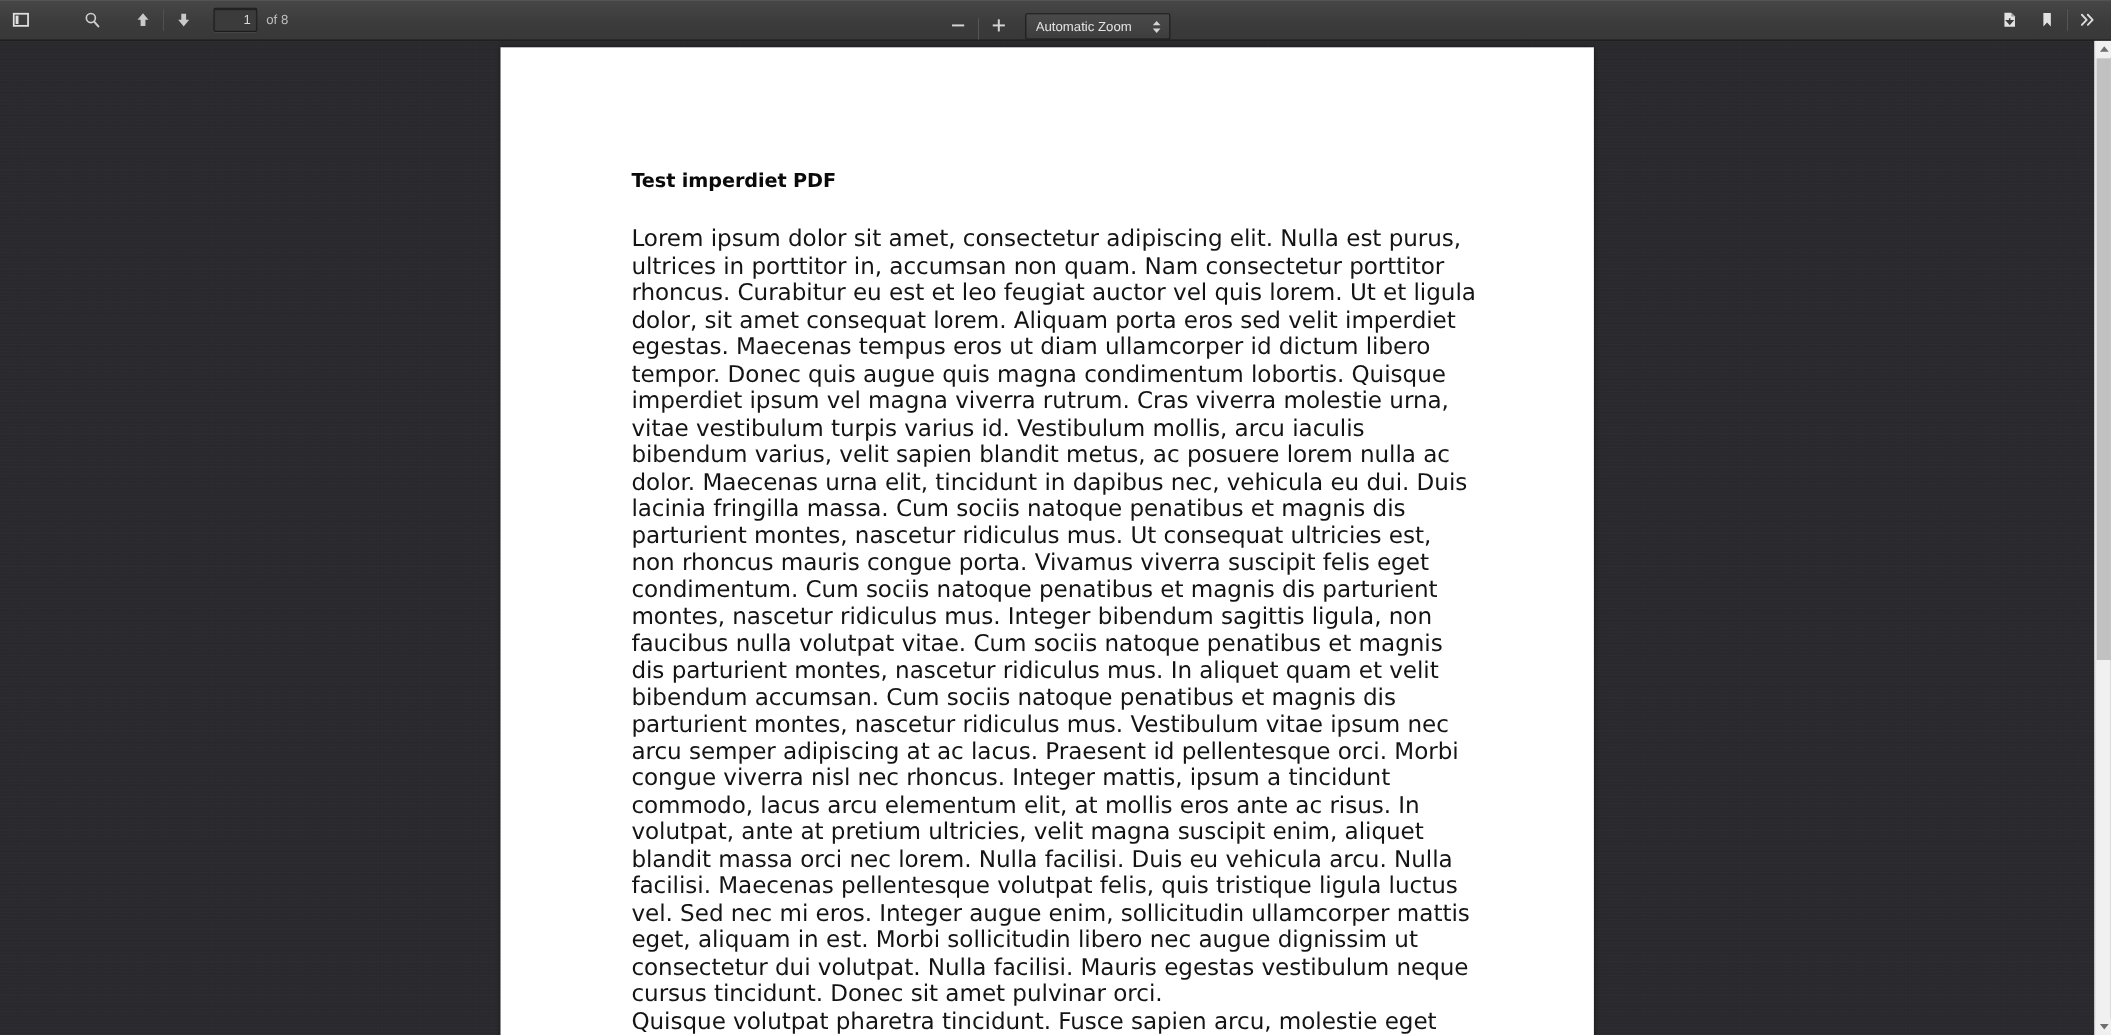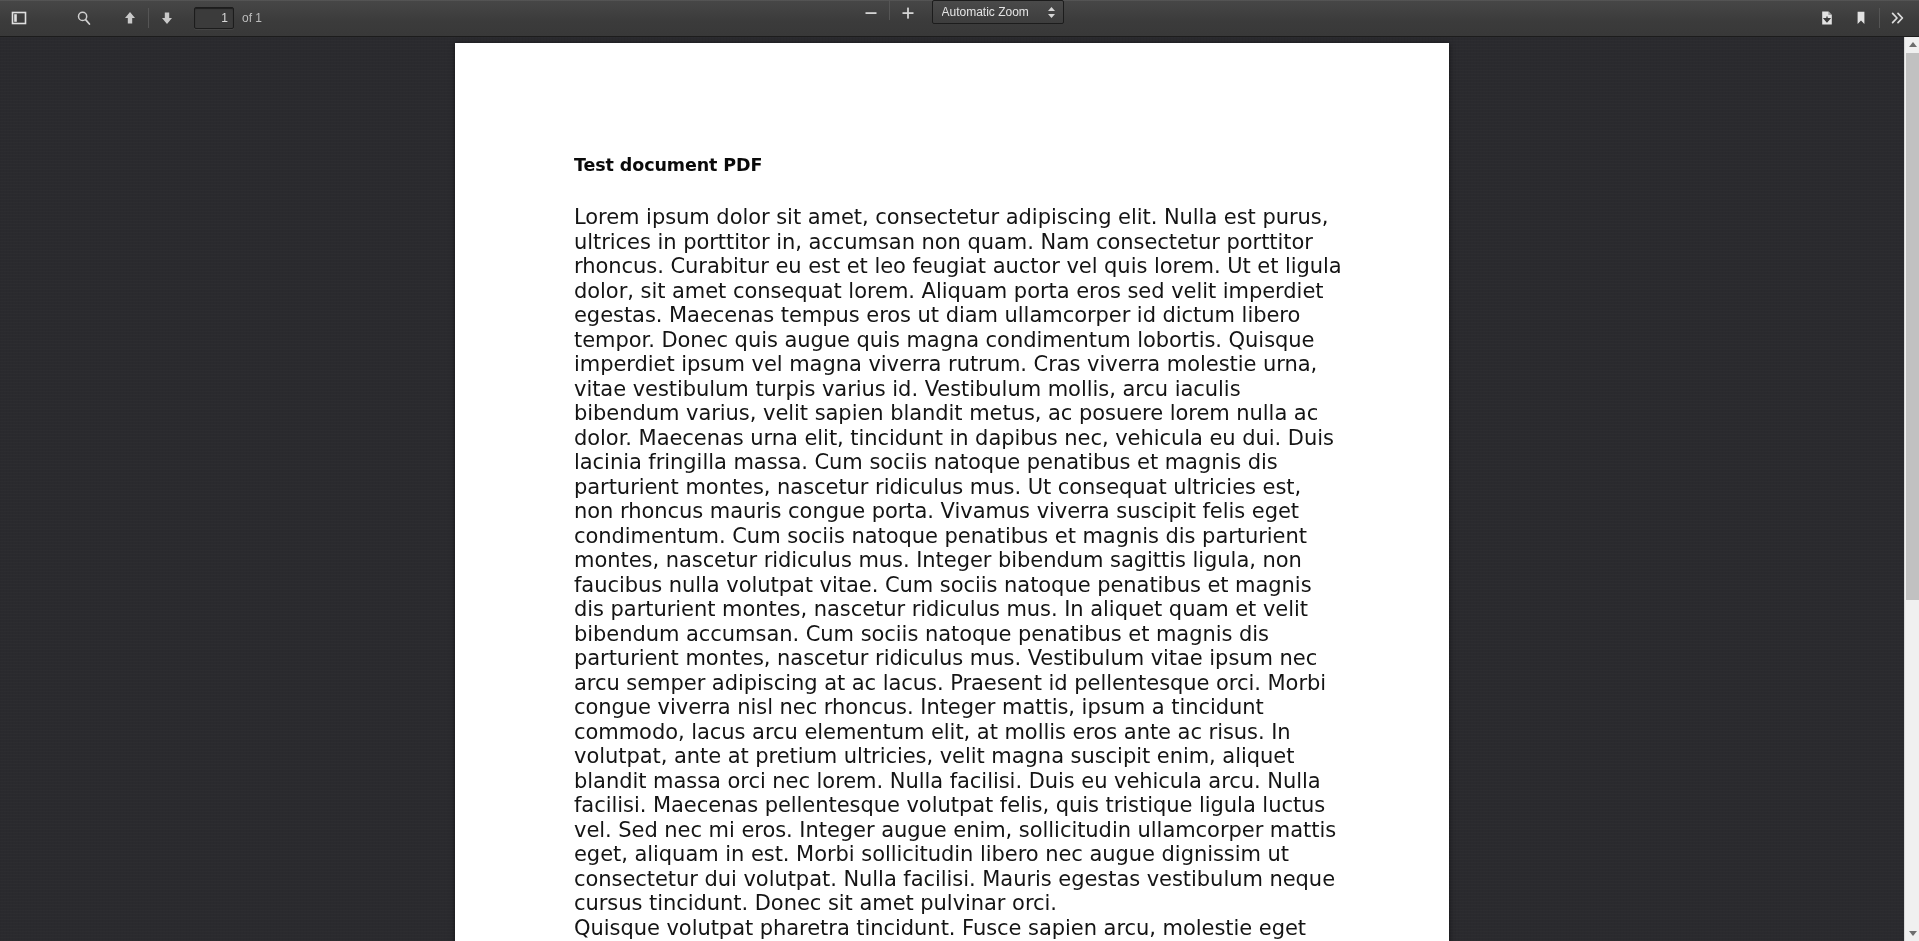--- a/index.html
+++ b/index.html
@@ -32,21 +32,21 @@
     position: absolute;
     left: 4px;
     top: 0;
     height: 36px;
   }
   .tb-center {
     position: absolute;
     left: 50%;
     transform: translateX(-50%);
     display: flex;
-    align-items: flex-start;
+    align-items: flex-end;
     height: 36px;
   }
   .tb-right {
     position: absolute;
     right: 6px;
     top: 0;
     display: flex;
     align-items: center;
     height: 36px;
   }
@@ -244,21 +244,21 @@
     <div class="tbbtn" title="Next Page">
       <span>
         <svg width="16" height="16" viewBox="0 0 16 16">
           <path d="M8 14 L3 8 L5.8 8 L5.8 2.4 L10.2 2.4 L10.2 8 L13 8 Z" fill="#c9c9c9"></path>
         </svg>
       </span>
     </div>
 
     <input id="pageNumber" type="text" value="1" style="">
 
-    <span id="numPages">of 1</span>
+    <span id="numPages">of 8</span>
   </div>
 
   <div class="tb-center">
 
     <div class="tbbtn" title="Zoom Out">
       <span>
         <svg width="16" height="16" viewBox="0 0 16 16">
           <rect x="2.5" y="7.2" width="11" height="1.8" fill="#d4d4d4"></rect>
         </svg>
       </span>
@@ -315,21 +315,21 @@
           <path d="M8 3.4 L12.4 8 L8 12.6" fill="none" stroke="#dcdcdc" stroke-width="1.7" stroke-linecap="round" stroke-linejoin="round"></path>
         </svg>
       </span>
     </div>
   </div>
 </div>
 
 <div id="viewerContainer">
   <div id="page1">
     <div class="pagebody">
-      <div id="docTitle">Test document PDF</div>
+      <div id="docTitle">Test imperdiet PDF</div>
       <p class="para">Lorem ipsum dolor sit amet, consectetur adipiscing elit. Nulla est purus, ultrices in porttitor in, accumsan non quam. Nam consectetur porttitor rhoncus. Curabitur eu est et leo feugiat auctor vel quis lorem. Ut et ligula dolor, sit amet consequat lorem. Aliquam porta eros sed velit imperdiet egestas. Maecenas tempus eros ut diam ullamcorper id dictum libero tempor. Donec quis augue quis magna condimentum lobortis. Quisque imperdiet ipsum vel magna viverra rutrum. Cras viverra molestie urna, vitae vestibulum turpis varius id. Vestibulum mollis, arcu iaculis bibendum varius, velit sapien blandit metus, ac posuere lorem nulla ac dolor. Maecenas urna elit, tincidunt in dapibus nec, vehicula eu dui. Duis lacinia fringilla massa. Cum sociis natoque penatibus et magnis dis parturient montes, nascetur ridiculus mus. Ut consequat ultricies est, non rhoncus mauris congue porta. Vivamus viverra suscipit felis eget condimentum. Cum sociis natoque penatibus et magnis dis parturient montes, nascetur ridiculus mus. Integer bibendum sagittis ligula, non faucibus nulla volutpat vitae. Cum sociis natoque penatibus et magnis dis parturient montes, nascetur ridiculus mus. In aliquet quam et velit bibendum accumsan. Cum sociis natoque penatibus et magnis dis parturient montes, nascetur ridiculus mus. Vestibulum vitae ipsum nec arcu semper adipiscing at ac lacus. Praesent id pellentesque orci. Morbi congue viverra nisl nec rhoncus. Integer mattis, ipsum a tincidunt commodo, lacus arcu elementum elit, at mollis eros ante ac risus. In volutpat, ante at pretium ultricies, velit magna suscipit enim, aliquet blandit massa orci nec lorem. Nulla facilisi. Duis eu vehicula arcu. Nulla facilisi. Maecenas pellentesque volutpat felis, quis tristique ligula luctus vel. Sed nec mi eros. Integer augue enim, sollicitudin ullamcorper mattis eget, aliquam in est. Morbi sollicitudin libero nec augue dignissim ut consectetur dui volutpat. Nulla facilisi. Mauris egestas vestibulum neque cursus tincidunt. Donec sit amet pulvinar orci.</p>
       <p class="para">Quisque volutpat pharetra tincidunt. Fusce sapien arcu, molestie eget varius egestas, faucibus ac urna. Sed at nisi in velit egestas aliquam ut a felis. Aenean malesuada iaculis nisl, ut tempor lacus egestas consequat. Nam nibh lectus, gravida sed egestas ut, feugiat quis dolor. Donec eu leo enim, non laoreet ante. Morbi dictum tempor vulputate. Phasellus ultricies risus vel augue sagittis euismod. Vivamus tincidunt placerat nisi in aliquam. Cras quis mi ac nunc pretium aliquam. Aenean elementum erat ac metus commodo rhoncus. Aliquam nulla augue, porta non sagittis quis, accumsan vitae sem. Phasellus id lectus tortor,</p>
     </div>
   </div>
 </div>
 
 <div id="vscroll">
   <div class="sb-arrow">
     <span class="sb-tri up"></span>
   </div>

